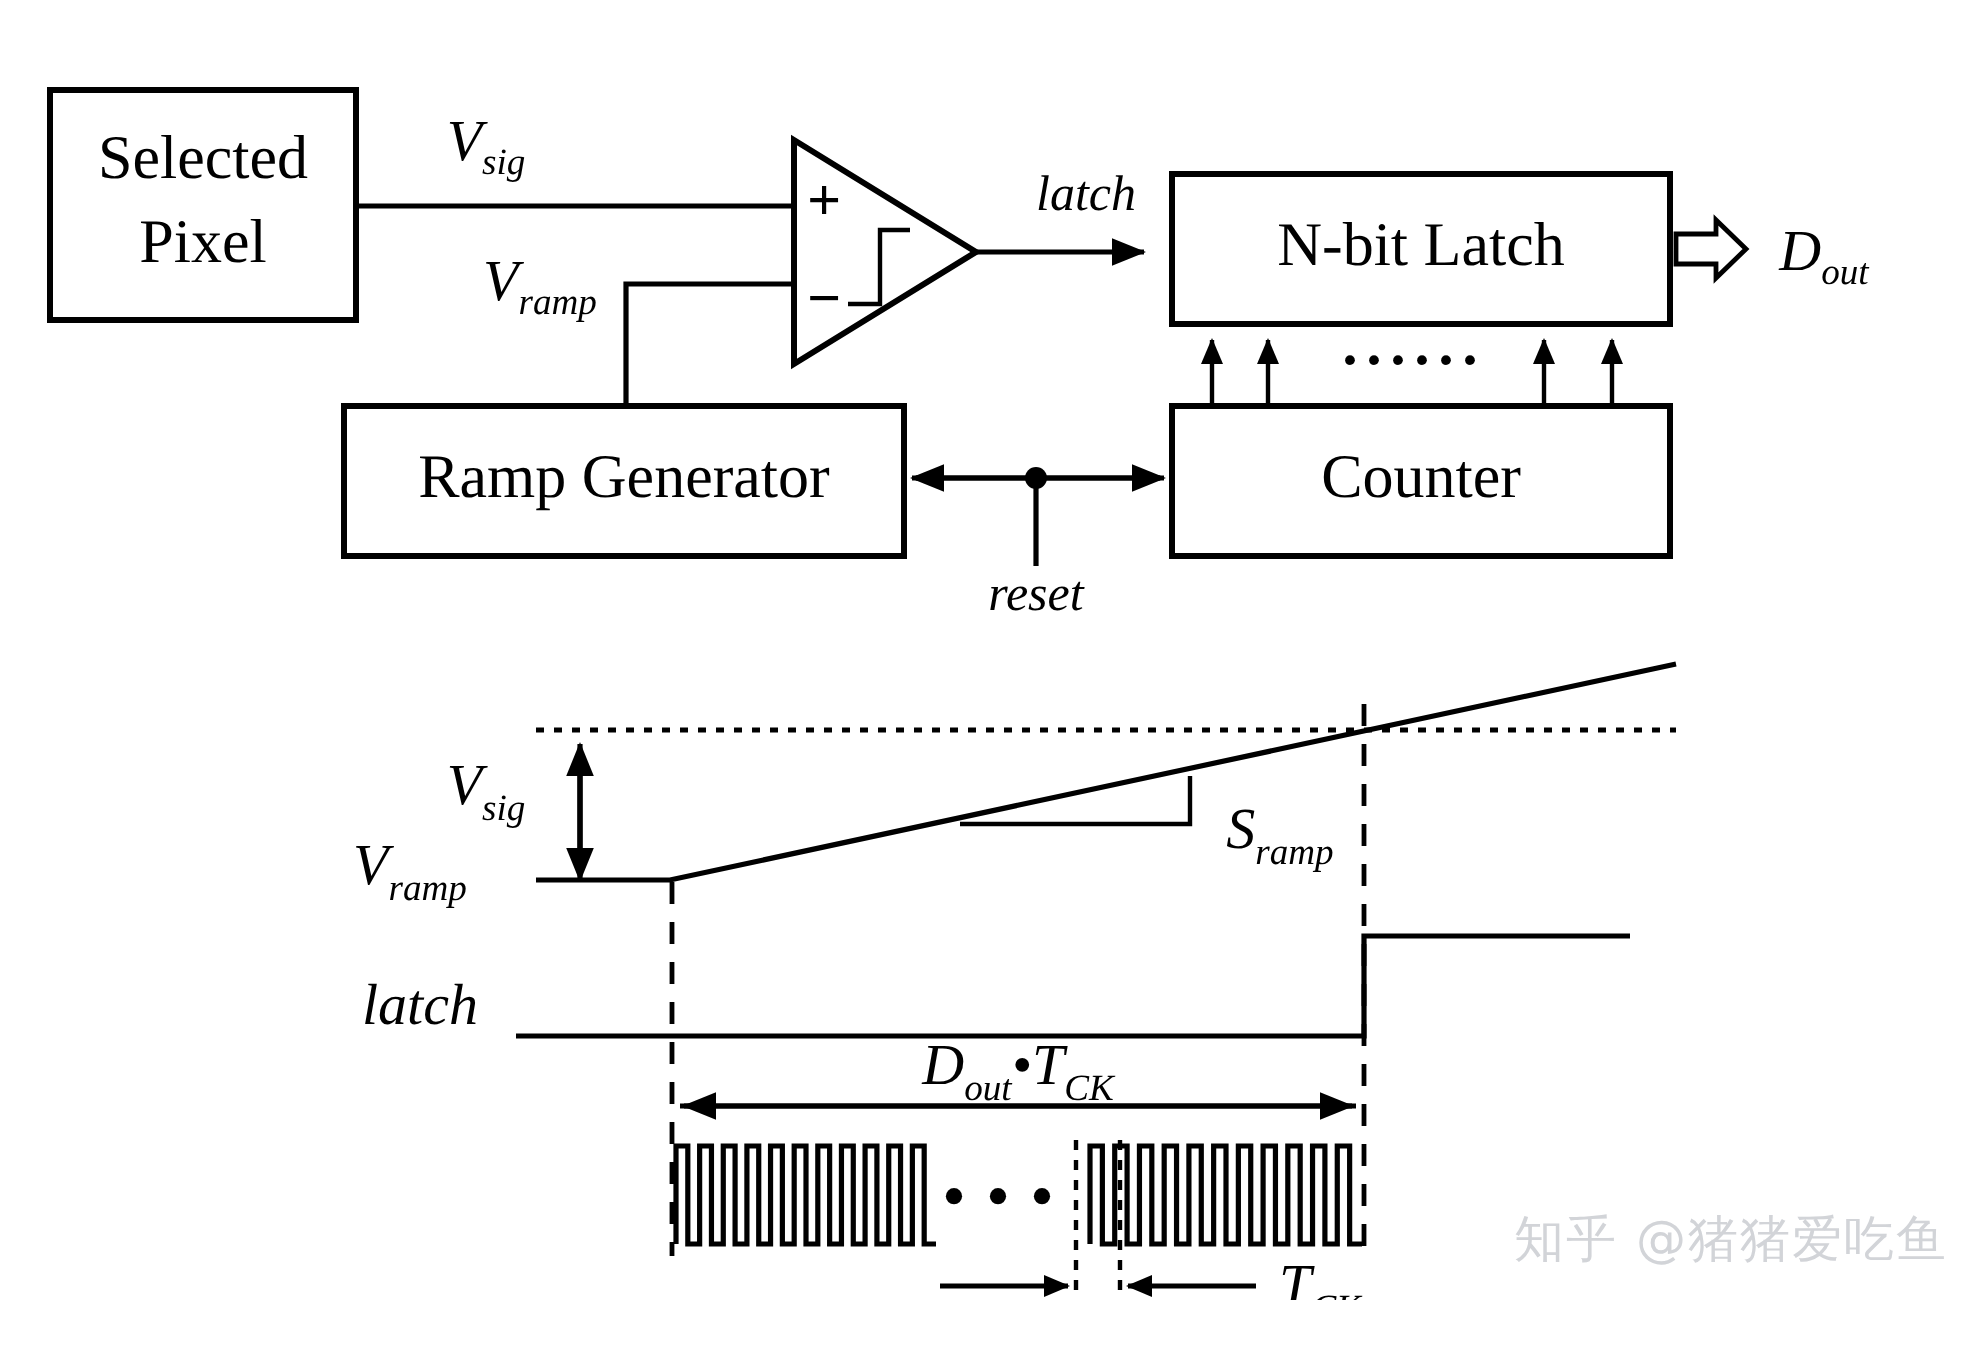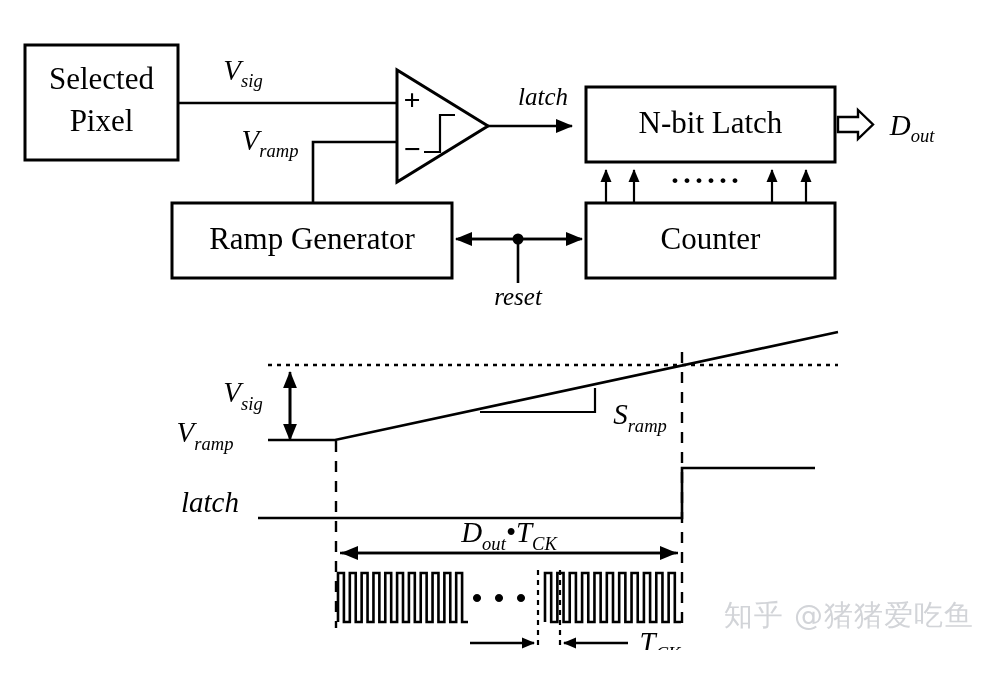--- a/index.html
+++ b/index.html
@@ -116,21 +116,21 @@
     font-size: 30px;
     letter-spacing: 2px;
     text-anchor: middle;
     font-weight: bold;
   }
   .watermark {
     position: absolute;
     right: 16px;
     bottom: 14px;
     font-family: "DejaVu Sans", "Liberation Sans", sans-serif;
-    font-size: 29px;
+    font-size: 25px;
     color: #d2d4d8;
     letter-spacing: 1px;
     white-space: nowrap;
     user-select: none;
   }
 </style>
 </head>
 <body>
 
 <div id="root">

